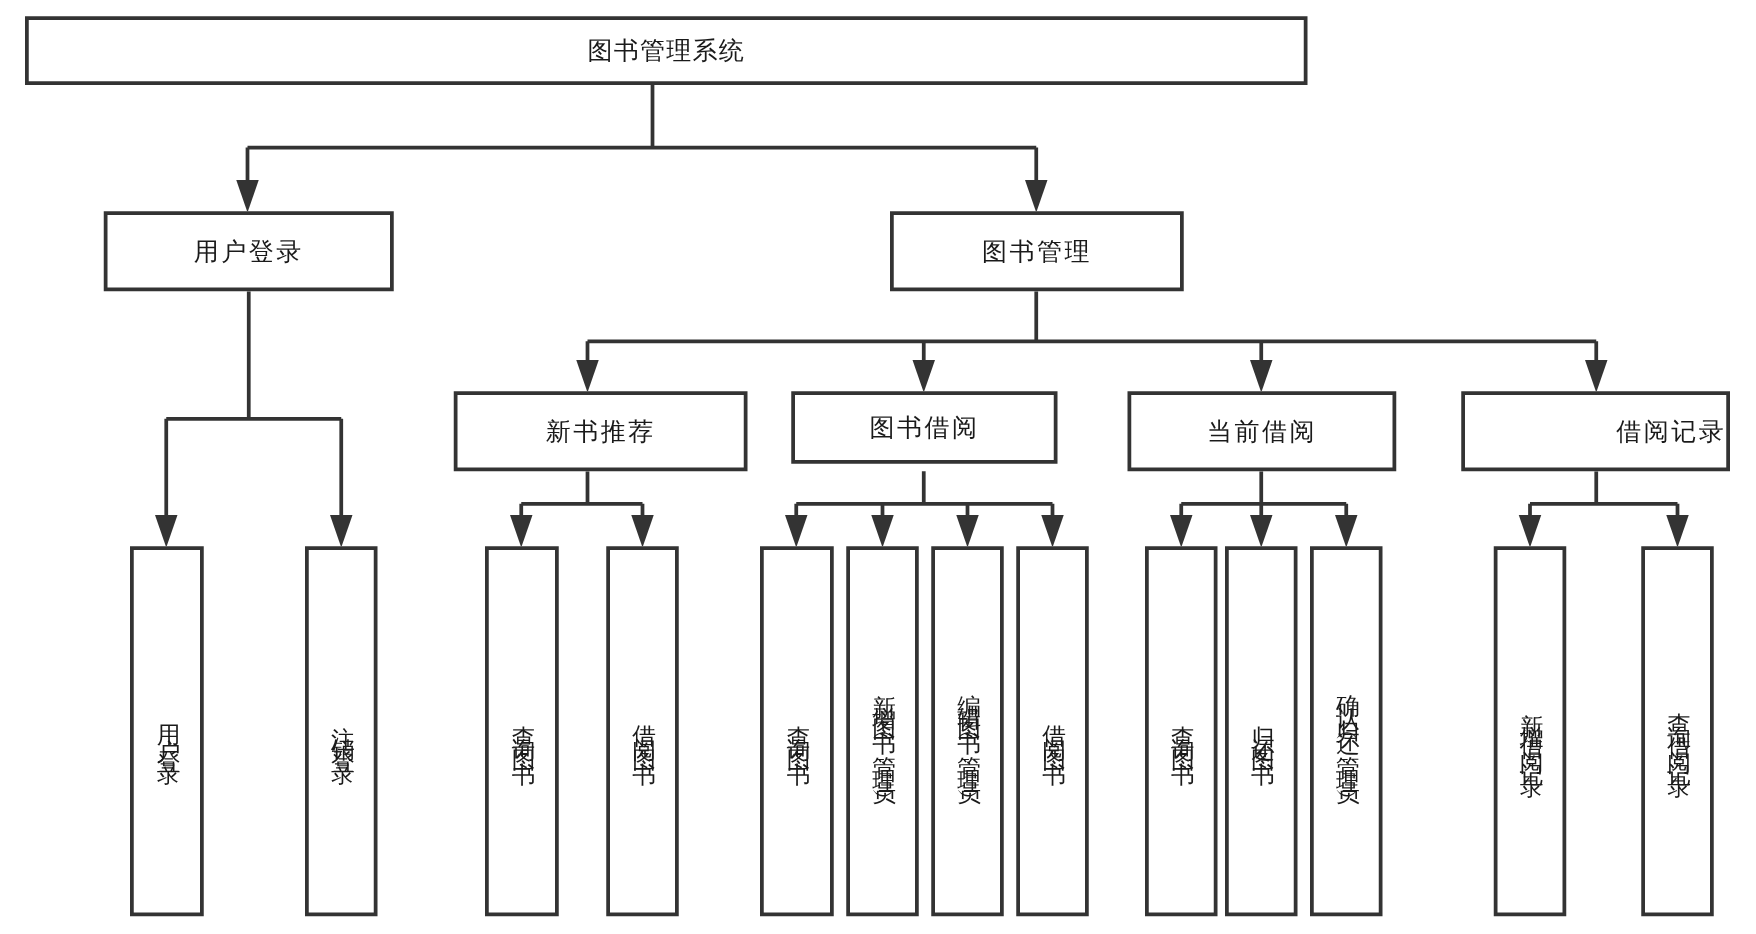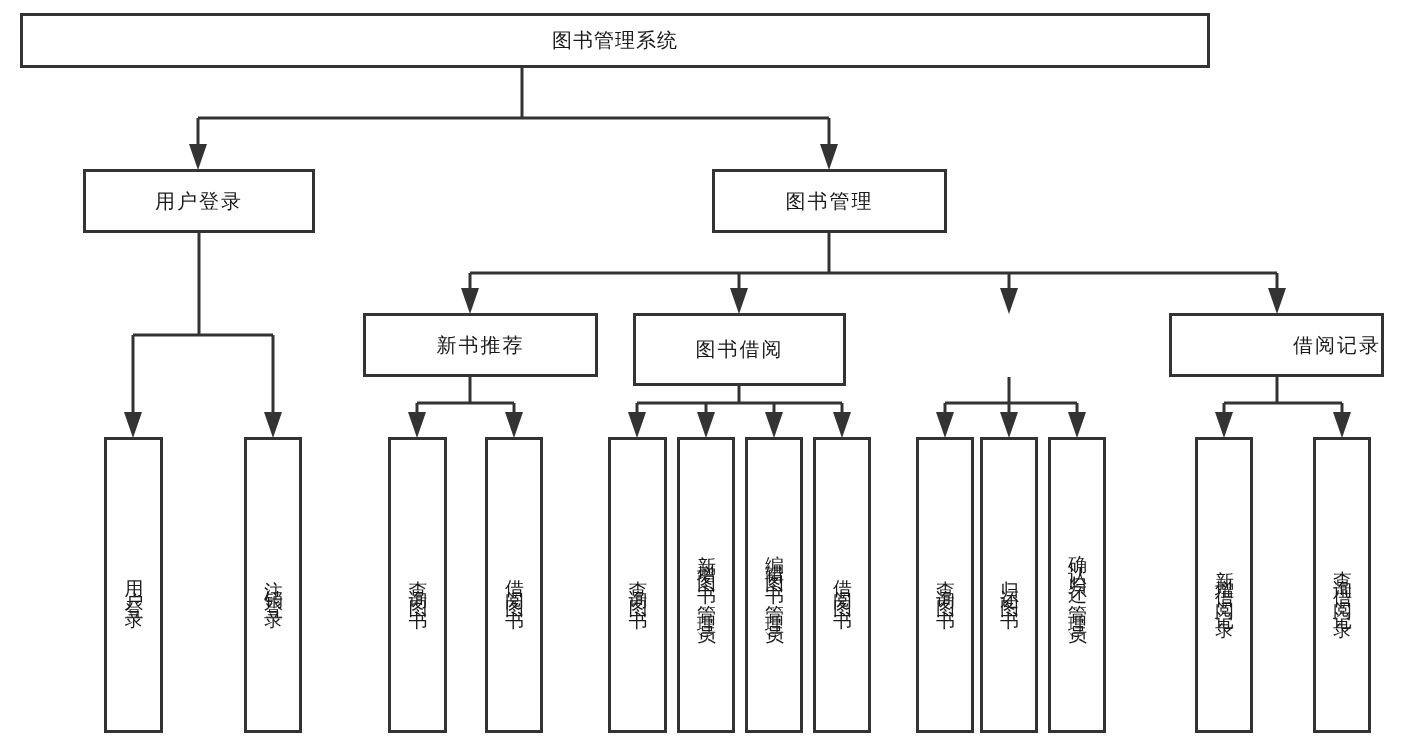--- a/index.html
+++ b/index.html
@@ -132,36 +132,39 @@
     <polygon points="1068,412 1086,412 1077,438"></polygon>
 
     <path d="M1277 377 V403"></path>
     <path d="M1224 403 H1342"></path>
     <path d="M1224 403 V418"></path>
     <polygon points="1215,412 1233,412 1224,438"></polygon>
     <path d="M1342 403 V418"></path>
     <polygon points="1333,412 1351,412 1342,438"></polygon>
   </svg>
 
-  <div class="box h root" style="left:20px;top:13px;width:1190px;height:55px;">
+  <div class="box h root" style="left:20px;top:13px;width:1026px;height:55px;">
     <span>图书管理系统</span>
   </div>
 
   <div class="box h" style="left:83px;top:169px;width:232px;height:64px;">
     <span>用户登录</span>
   </div>
   <div class="box h" style="left:712px;top:169px;width:235px;height:64px;">
     <span>图书管理</span>
   </div>
 
   <div class="box h" style="left:363px;top:313px;width:235px;height:64px;">
     <span>新书推荐</span>
   </div>
-  <div class="box h" style="left:633px;top:313px;width:213px;height:73px;">
+  <div class="box h" style="left:633px;top:313px;width:213px;height:58px;">
     <span>图书借阅</span>
+  </div>
+  <div class="box h" style="left:902px;top:313px;width:215px;height:64px;">
+    <span>当前借阅</span>
   </div>
   <div class="box h" style="left:1169px;top:313px;width:215px;height:64px;justify-content:flex-end;">
     <span>借阅记录</span>
   </div>
 
   <div class="box v" style="left:104px;top:437px;width:59px;height:296px;">
     <span>用户登录</span>
   </div>
   <div class="box v" style="left:244px;top:437px;width:58px;height:296px;">
     <span>注销登录</span>

